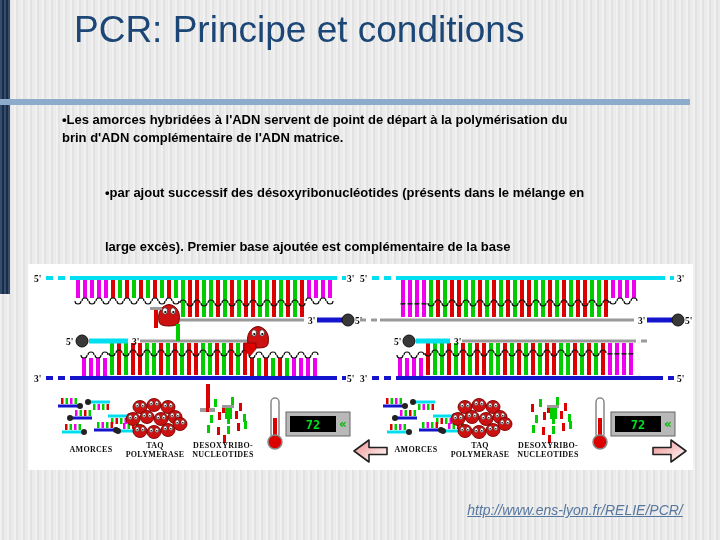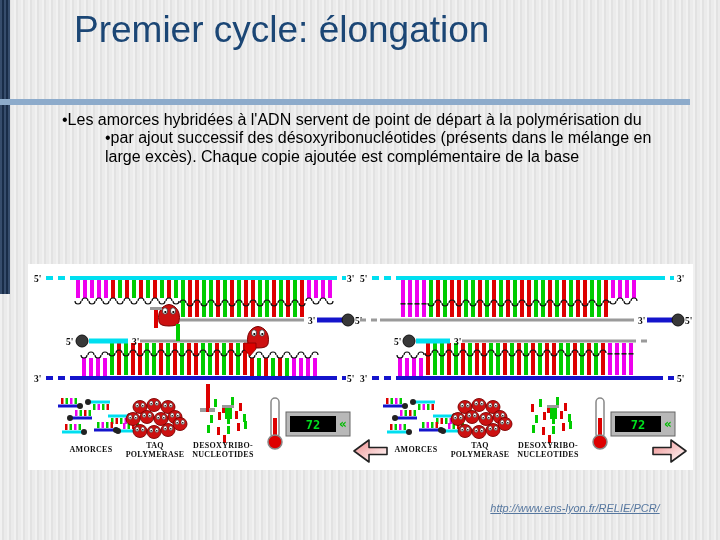--- a/index.html
+++ b/index.html
@@ -12,50 +12,51 @@
   .accent-bar{
     position:absolute;left:0;top:0;width:10px;height:294px;
     background-color:#20395c;
     background-image:repeating-linear-gradient(90deg,rgba(255,255,255,.10) 0 2px,rgba(0,0,0,.22) 2px 4px);
   }
   .title{
     position:absolute;left:74px;top:8px;color:#1b4675;
     font-size:37px;line-height:44px;font-weight:400;letter-spacing:0px;white-space:nowrap;
   }
   .title-rule{position:absolute;left:0;top:99px;width:690px;height:6px;background:#8dabcb;}
-  .bullets{position:absolute;left:62px;top:111px;width:650px;color:#000;font-weight:400;font-size:16px;line-height:18.4px;}
+  .bullets{position:absolute;left:62px;top:111px;width:650px;color:#000;font-weight:700;font-size:13px;line-height:18.4px;}
   .b{white-space:nowrap;}
-  .b.i1{padding-left:43px;}
+  .b.i1{padding-left:43px;margin-top:36px;}
   .diagram{position:absolute;left:28px;top:264px;width:665px;height:206px;background:#ffffff;}
   .link{
     position:absolute;left:450px;top:502px;width:250px;text-align:center;
-    font-style:italic;font-size:11px;color:#56779f;text-decoration:underline;cursor:pointer;
+    font-style:italic;font-size:14px;color:#56779f;text-decoration:underline;cursor:pointer;
   }
   
   .lab{font:bold 9.5px "Liberation Serif",serif;fill:#111;}
   .cap{font:bold 8px "Liberation Serif",serif;fill:#111;text-anchor:middle;letter-spacing:.3px;}
   .segtext{font:bold 12px "DejaVu Sans Mono",monospace;fill:#00e01e;text-anchor:middle;}
   .chev{font:bold 12px "DejaVu Sans",sans-serif;fill:#00bb00;text-anchor:middle;}
 </style>
 </head>
 <body>
 
 <div class="slide">
   <div class="accent-bar"></div>
 
   <div class="title">
-    <div>Premier cycle: élongation</div>
+    <div>PCR: Principe et conditions</div>
   </div>
 
   <div class="title-rule"></div>
 
   <div class="bullets">
     <div class="b i0">•Les amorces hybridées à l'ADN servent de point de départ à la polymérisation du</div>
+    <div class="b i0">brin d'ADN complémentaire de l'ADN matrice.</div>
     <div class="b i1">•par ajout successif des désoxyribonucléotides (présents dans le mélange en</div>
-    <div class="b i1">large excès). Chaque copie ajoutée est complémentaire de la base</div>
+    <div class="b i1">large excès). Premier base ajoutée est complémentaire de la base</div>
   </div>
 
   <div class="diagram">
     <svg id="dsvg" width="665" height="206" viewBox="0 0 665 206">
         <defs>
           <linearGradient id="agrad" x1="0" y1="0" x2="1" y2="1">
             <stop offset="0" stop-color="#ef8d8d"></stop>
             <stop offset="1" stop-color="#ffffff"></stop>
           </linearGradient>
         </defs>

